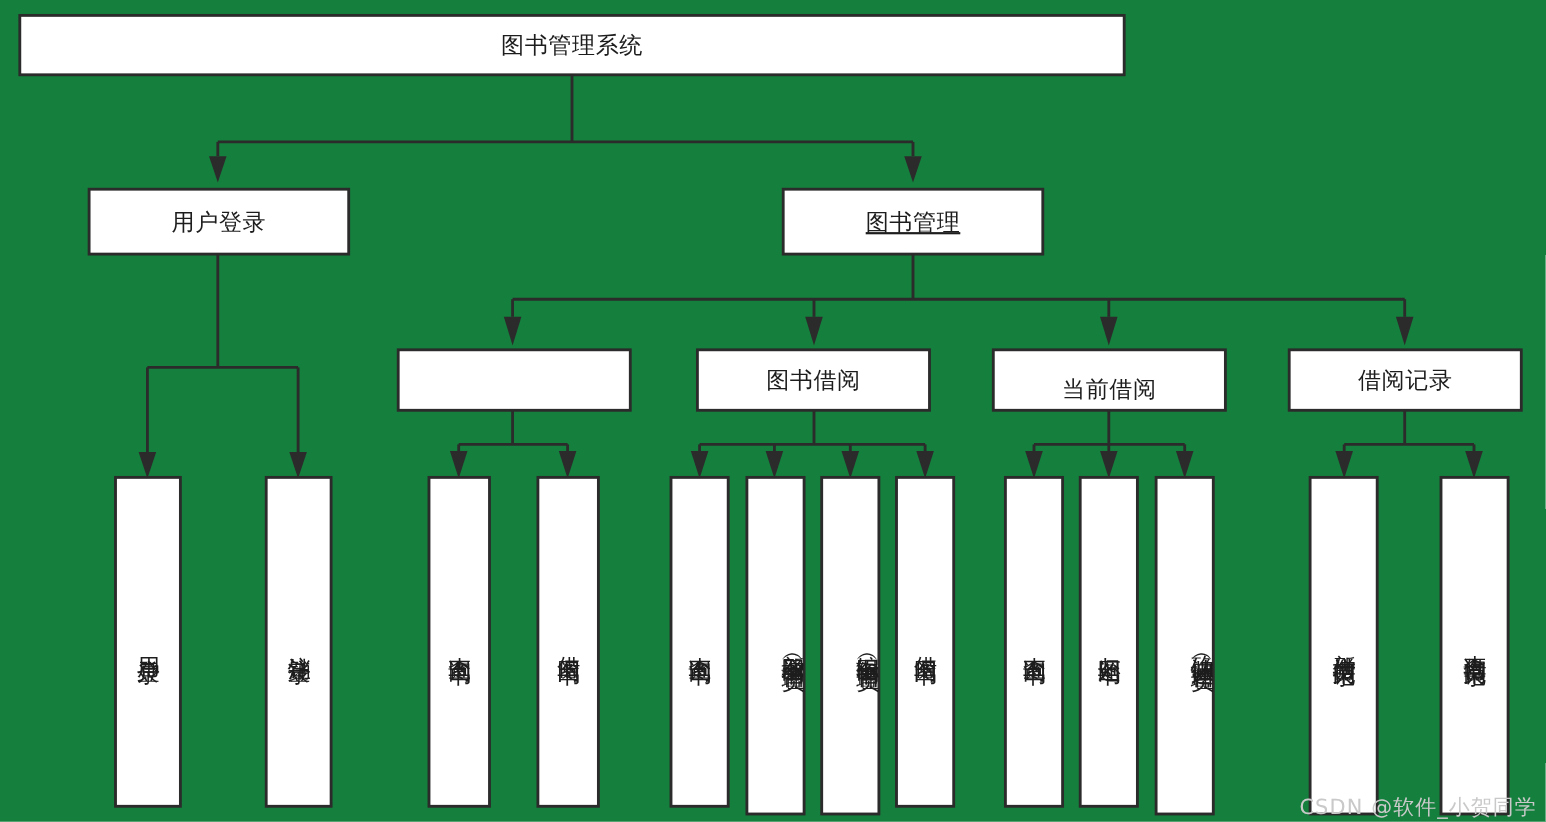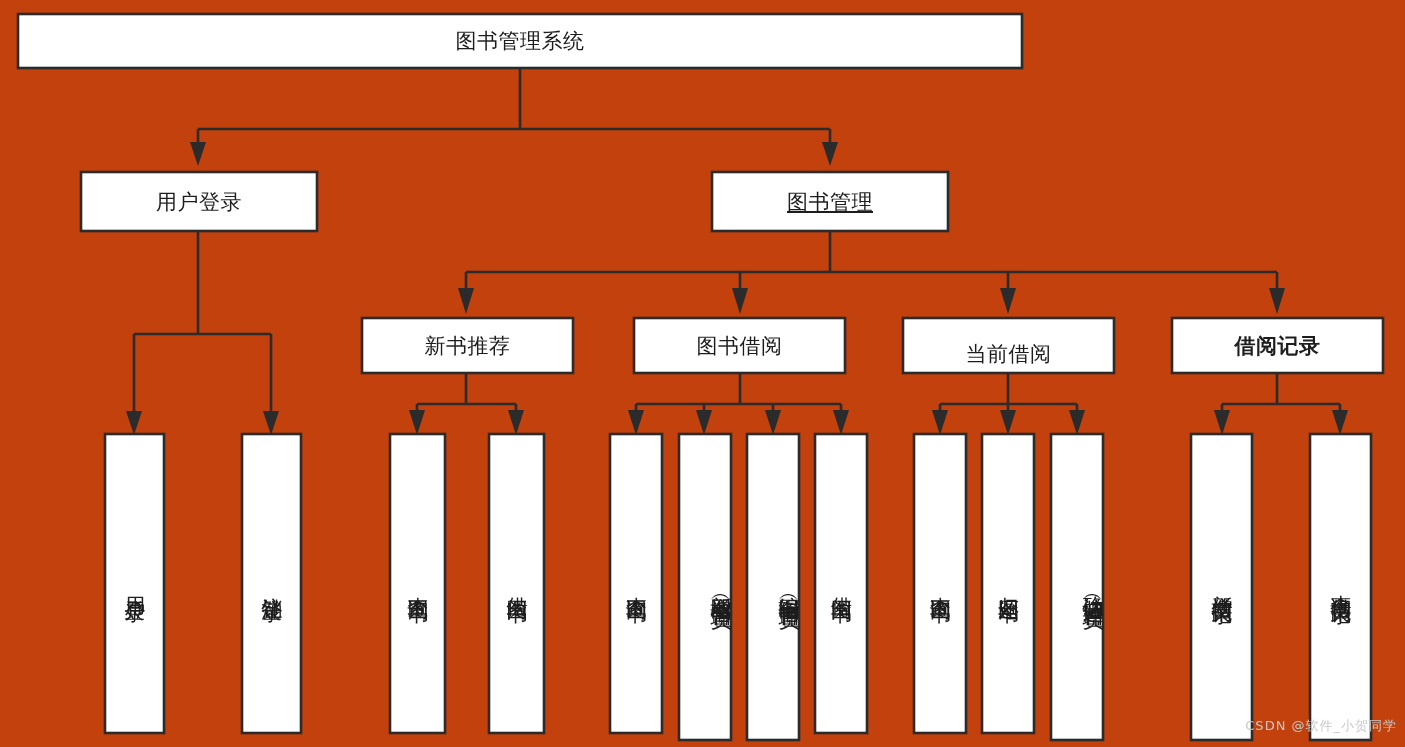--- a/index.html
+++ b/index.html
@@ -10,21 +10,21 @@
   body {
     width: 1405px;
     height: 747px;
     font-family: "DejaVu Sans", "Liberation Sans", sans-serif;
     overflow: hidden;
   }
   #diagram-root {
     position: relative;
     width: 1405px;
     height: 747px;
-    background: #c2410c;
+    background: #15803d;
   }
   svg#tree-svg {
     position: absolute;
     left: 0;
     top: 0;
     width: 1405px;
     height: 747px;
     display: block;
   }
   .node-box {
@@ -63,23 +63,23 @@
     writing-mode: vertical-rl;
     text-orientation: upright;
     letter-spacing: 2px;
     line-height: 1;
     white-space: nowrap;
     pointer-events: none;
   }
   .watermark {
     position: absolute;
     right: 8px;
-    bottom: 12px;
+    bottom: 0;
     color: #c9c9c9;
-    font-size: 13px;
+    font-size: 19px;
     letter-spacing: 1px;
     white-space: nowrap;
     pointer-events: none;
   }
 </style>
 </head>
 <body>
 
 <div id="diagram-root">
 
@@ -172,24 +172,23 @@
     <rect class="node-box" x="1191" y="434" width="61" height="306"></rect>
     <rect class="node-box" x="1310" y="434" width="61" height="306"></rect>
 
   </svg>
 
   <div class="node-label-h" style="left:18px; top:14px; width:1004px; height:54px;">图书管理系统</div>
 
   <div class="node-label-h" style="left:81px; top:172px; width:236px; height:59px;">用户登录</div>
   <div class="node-label-h" style="left:712px; top:172px; width:236px; height:59px;text-decoration:underline;">图书管理</div>
 
-  <div class="node-label-h" style="left:362px; top:318px; width:211px; height:55px;">新书推荐</div>
   <div class="node-label-h" style="left:634px; top:318px; width:211px; height:55px;">图书借阅</div>
   <div class="node-label-h" style="left:903px; top:318px; width:211px; height:72px;">当前借阅</div>
-  <div class="node-label-h" style="left:1172px; top:318px; width:211px; height:55px;font-weight:bold;">借阅记录</div>
+  <div class="node-label-h" style="left:1172px; top:318px; width:211px; height:55px;">借阅记录</div>
 
   <div class="node-label-v" style="left:105px; top:434px; width:59px; height:299px;">用户登录</div>
   <div class="node-label-v" style="left:242px; top:434px; width:59px; height:299px;">注销登录</div>
 
   <div class="node-label-v" style="left:390px; top:434px; width:55px; height:299px;">查询图书</div>
   <div class="node-label-v" style="left:489px; top:434px; width:55px; height:299px;">借阅图书</div>
 
   <div class="node-label-v" style="left:610px; top:434px; width:52px; height:299px;">查询图书</div>
   <div class="node-label-v" style="left:679px; top:440px; width:52px; height:295px; align-items:flex-start;">新增图书（管理员）</div>
   <div class="node-label-v" style="left:747px; top:440px; width:52px; height:295px; align-items:flex-start;">编辑图书（管理员）</div>

